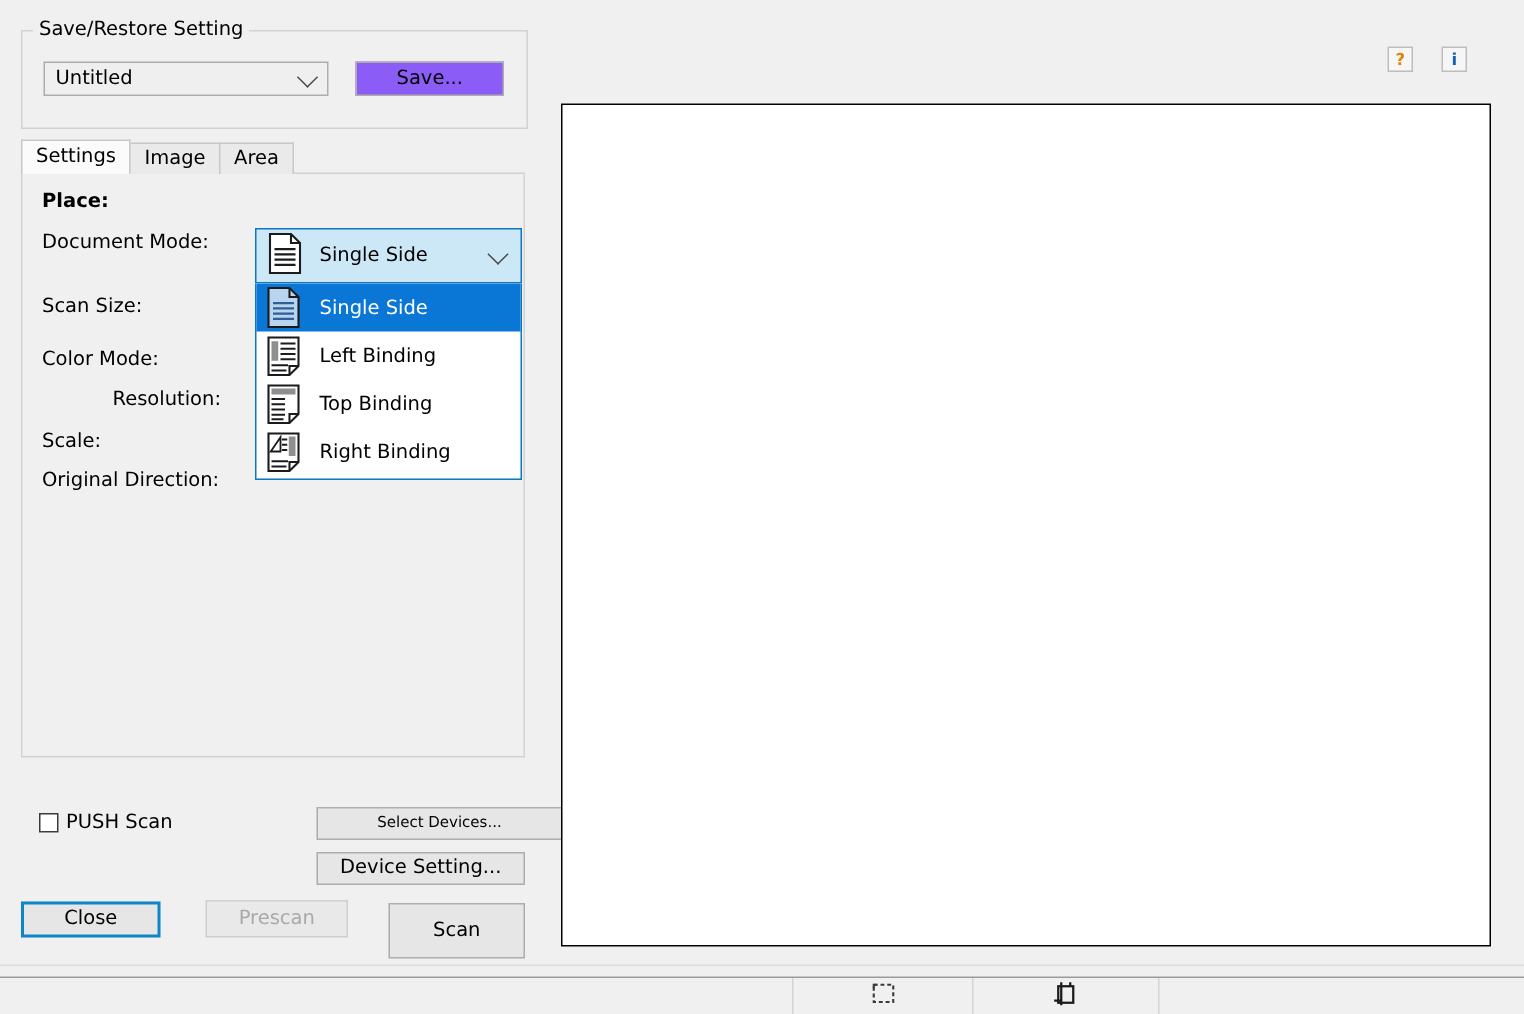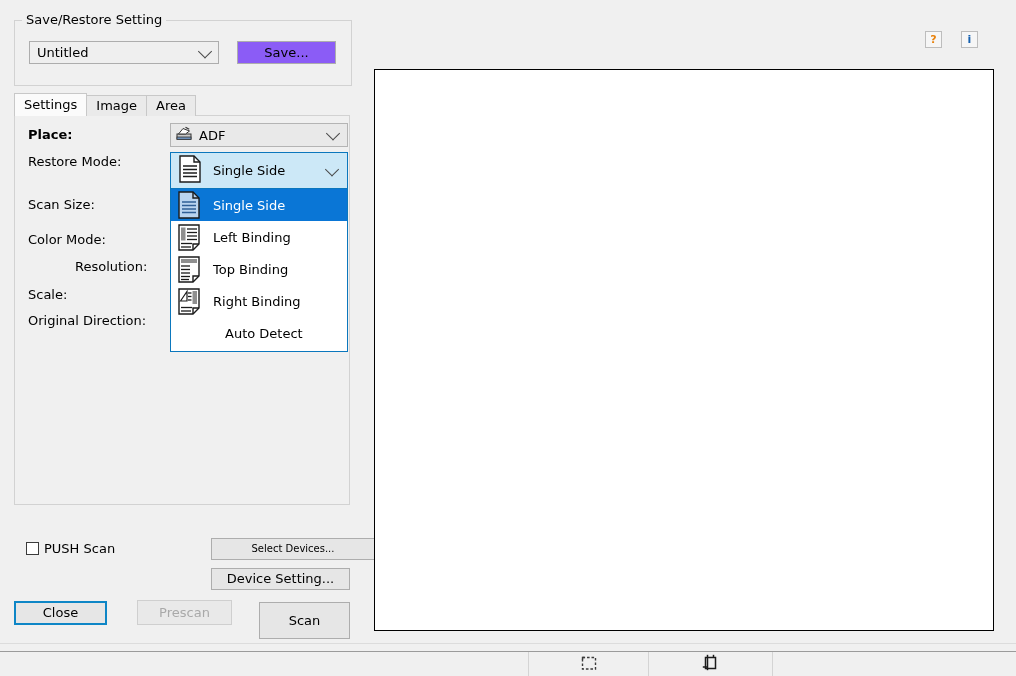--- a/index.html
+++ b/index.html
@@ -344,41 +344,27 @@
 
   <div id="tabstrip">
     <div class="tab active">Settings</div>
     <div class="tab">Image</div>
     <div class="tab">Area</div>
   </div>
 
   <div id="settings-panel"></div>
 
   <div class="field-label" id="lbl-place">Place:</div>
-  <div class="field-label" id="lbl-docmode">Restore Mode:</div>
+  <div class="field-label" id="lbl-docmode">Document Mode:</div>
   <div class="field-label" id="lbl-scansize">Scan Size:</div>
   <div class="field-label" id="lbl-colormode">Color Mode:</div>
   <div class="field-label" id="lbl-res">Resolution:</div>
   <div class="field-label" id="lbl-scale">Scale:</div>
   <div class="field-label" id="lbl-origdir">Original Direction:</div>
 
-  <div id="place-combo">
-    <span>
-      <svg width="17" height="15" viewBox="0 0 17 15">
-        <rect x="1" y="8" width="14" height="5" fill="#c9c9c9" stroke="#333" stroke-width="1"></rect>
-        <rect x="1" y="11" width="14" height="2.4" fill="#6d8fb8" stroke="#333" stroke-width="0.8"></rect>
-        <path d="M2.5 8 L7 2.5 L13.5 5 L9.5 8 Z" fill="#ffffff" stroke="#333" stroke-width="1"></path>
-        <path d="M9.5 1.2 L13.2 3.2" stroke="#333" stroke-width="1.2"></path>
-      </svg>
-    </span>
-    <span class="txt">ADF</span>
-    <span class="chev">
-        <i class="chev-glyph"></i>
-      </span>
-  </div>
 
   <div id="docmode-combo">
     <span>
       <svg width="24" height="28" viewBox="0 0 24 28">
         <path d="M2 1 H16 L22 7 V27 H2 Z" fill="#ffffff" stroke="#1b1b1b" stroke-width="1.4"></path>
         <path d="M16 1 V7 H22" fill="none" stroke="#1b1b1b" stroke-width="1.4"></path>
         <g stroke="#1b1b1b" stroke-width="1.5">
           <line x1="5" y1="11" x2="19" y2="11"></line>
           <line x1="5" y1="14.5" x2="19" y2="14.5"></line>
           <line x1="5" y1="18" x2="19" y2="18"></line>
@@ -459,23 +445,20 @@
             <line x1="11" y1="9.5" x2="14.5" y2="9.5"></line>
             <line x1="11" y1="13" x2="14.5" y2="13"></line>
             <line x1="4" y1="20.5" x2="15" y2="20.5"></line>
             <line x1="4" y1="24" x2="14" y2="24"></line>
           </g>
         </svg>
       </span>
       <span class="lbl">Right Binding</span>
     </div>
 
-    <div class="dd-item no-icon">
-      <span class="lbl">Auto Detect</span>
-    </div>
 
   </div>
 
   <div id="push-scan-row">
     <span id="push-scan-box"></span>
     <span id="push-scan-label">PUSH Scan</span>
   </div>
 
   <div id="select-devices-btn">Select Devices...</div>
   <div id="device-setting-btn">Device Setting...</div>

